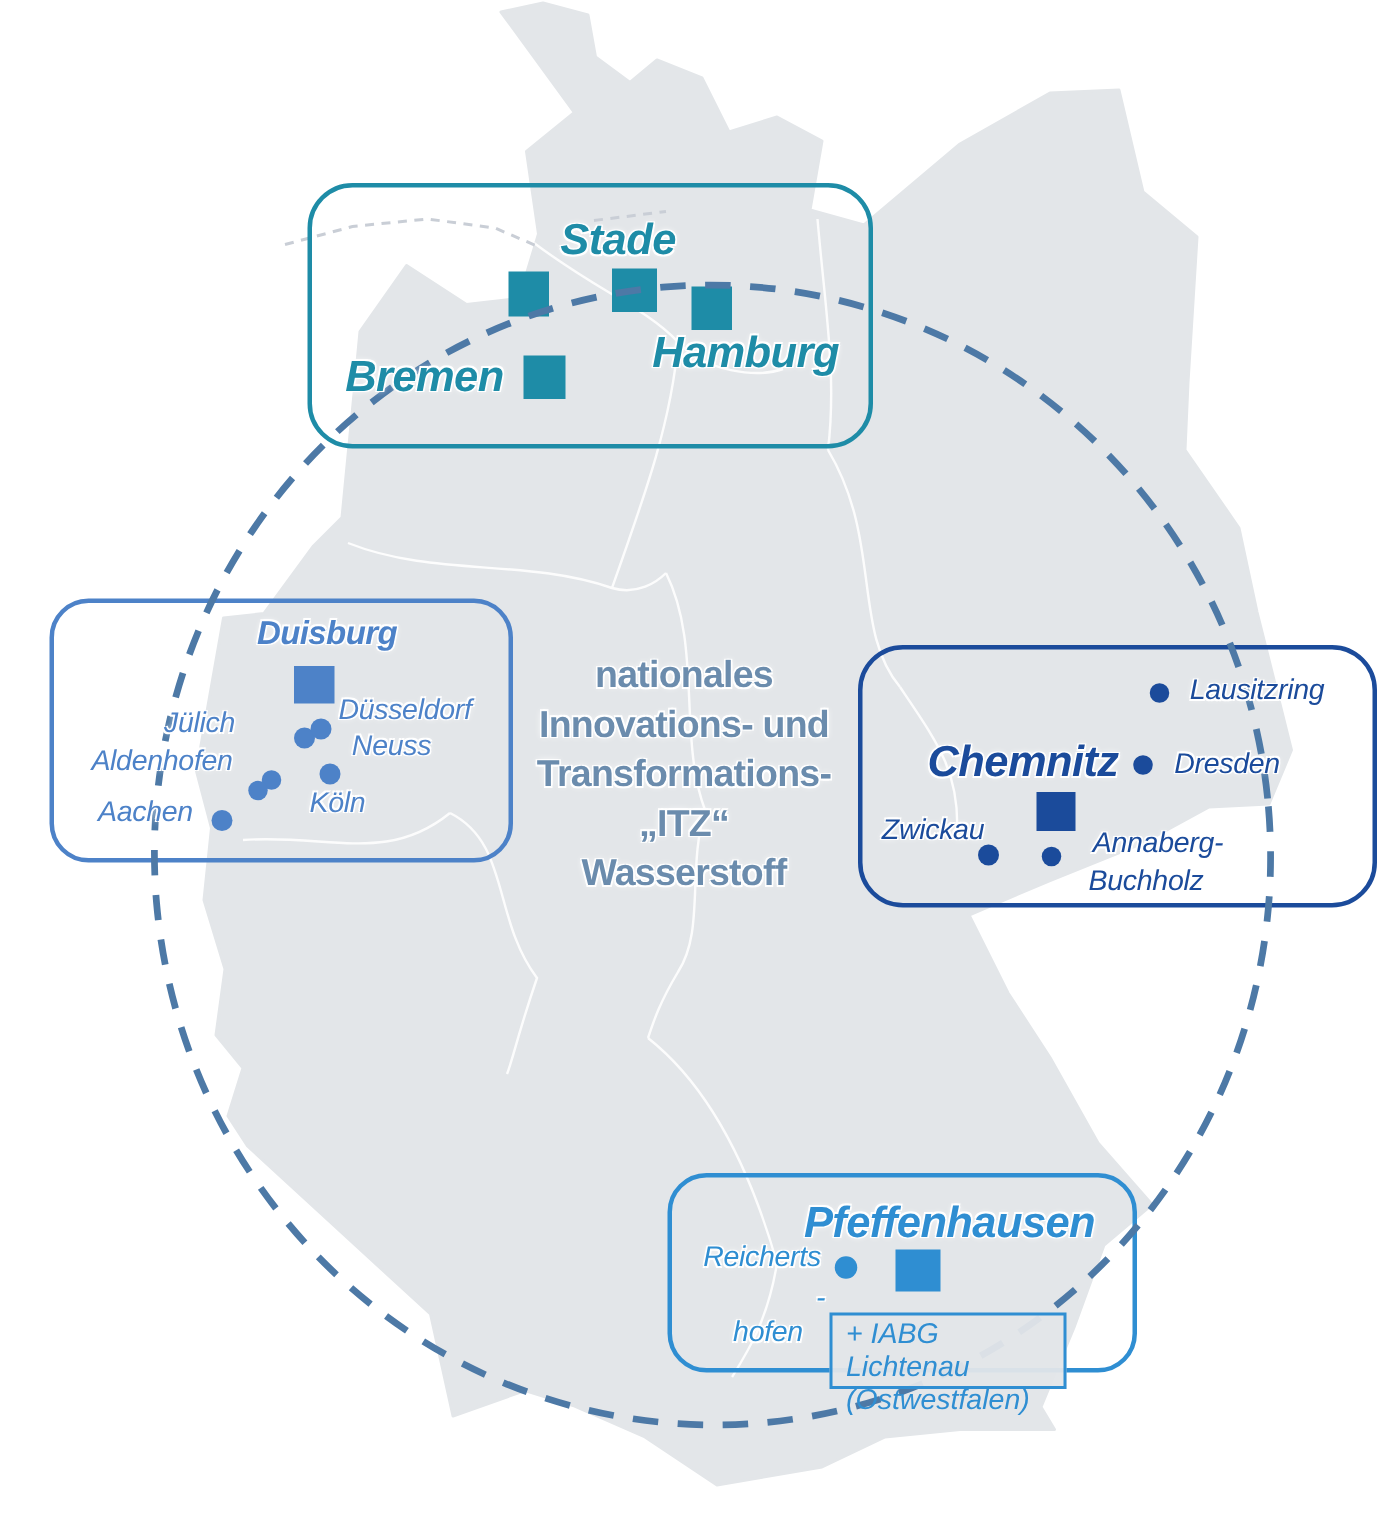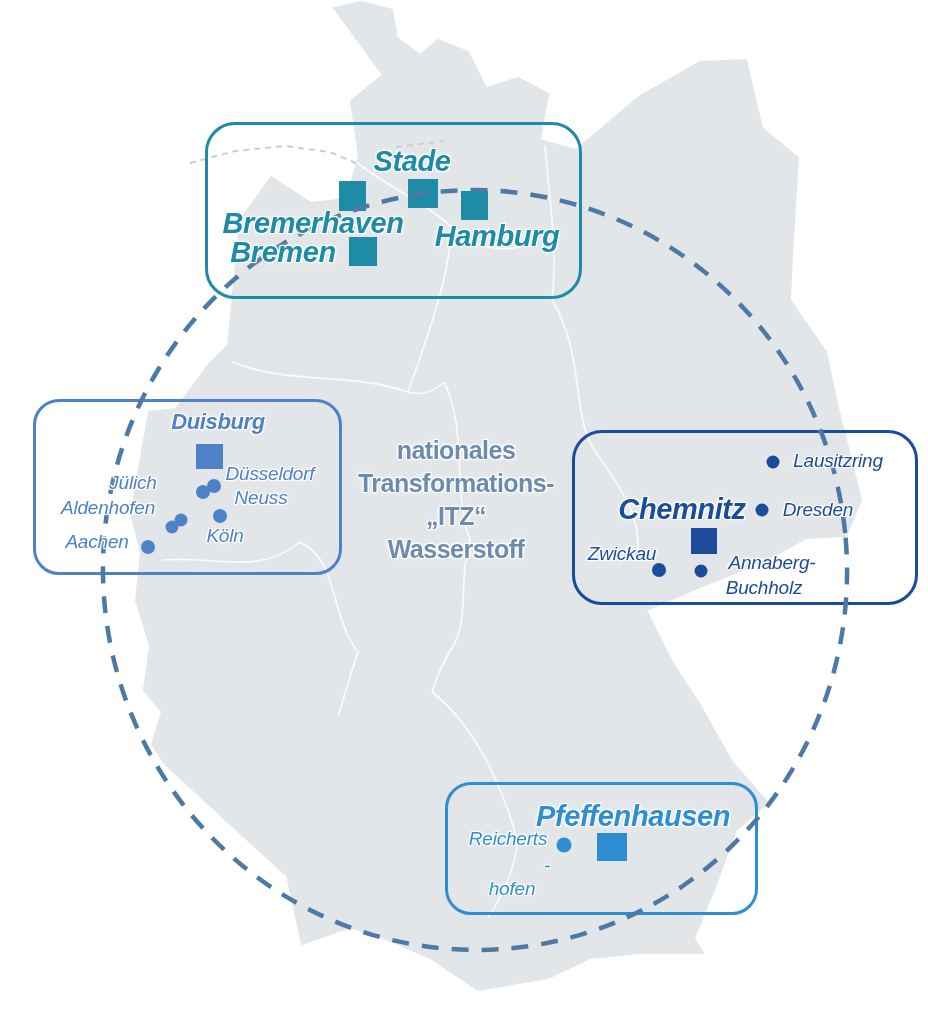--- a/index.html
+++ b/index.html
@@ -94,21 +94,20 @@
   <div class="dot east" style="left:762px;top:510px;width:13px;height:13px;"></div>
   <div class="dot east" style="left:659px;top:570px;width:14px;height:14px;"></div>
   <div class="dot east" style="left:701px;top:571px;width:13px;height:13px;"></div>
   <div class="dot south" style="left:564px;top:845px;width:15px;height:15px;"></div>
 
   <svg class="layer circle-layer" width="928" height="1024" viewBox="0 0 928 1024">
     <ellipse cx="475" cy="570" rx="372" ry="380" transform="rotate(-5 475 570)" style="fill:none;stroke:var(--dash);stroke-width:4.5;stroke-dasharray:17 13"></ellipse>
   </svg>
 
   <div class="lbl big north-t" style="left:412px;top:161px;">Stade</div>
-  <div class="lbl big north-t" style="left:313px;top:223px;">Bremerhaven</div>
   <div class="lbl big north-t" style="left:283px;top:252px;">Bremen</div>
   <div class="lbl big north-t" style="left:497px;top:236px;">Hamburg</div>
 
   <div class="lbl big west-t" style="left:218px;top:422px;font-size:22px;">Duisburg</div>
   <div class="lbl small west-t" style="left:270px;top:474px;">Düsseldorf</div>
   <div class="lbl small west-t" style="left:261px;top:498px;">Neuss</div>
   <div class="lbl small west-t" style="left:133px;top:483px;">Jülich</div>
   <div class="lbl small west-t" style="left:108px;top:508px;">Aldenhofen</div>
   <div class="lbl small west-t" style="left:97px;top:542px;">Aachen</div>
   <div class="lbl small west-t" style="left:225px;top:536px;">Köln</div>
@@ -118,22 +117,28 @@
   <div class="lbl small east-t" style="left:818px;top:510px;text-align:right;">Dresden</div>
   <div class="lbl small east-t" style="left:622px;top:554px;">Zwickau</div>
   <div class="lbl small east-t" style="left:772px;top:563px;">Annaberg-</div>
   <div class="lbl small east-t" style="left:764px;top:588px;text-align:right;">Buchholz</div>
 
   <div class="lbl big south-t" style="left:633px;top:816px;">Pfeffenhausen</div>
   <div class="lbl small south-t" style="left:508px;top:839px;">Reicherts</div>
   <div class="lbl small south-t" style="left:547px;top:866px;">-</div>
   <div class="lbl small south-t" style="left:512px;top:889px;">hofen</div>
 
+  <div class="iabg">
+    <div>+ IABG</div>
+    <div>Lichtenau</div>
+    <div>(Ostwestfalen)</div>
+  </div>
 
   <div class="center-text">
     <div>nationales</div>
+    <div>Innovations- und</div>
     <div>Transformations-</div>
     <div>„ITZ“</div>
     <div>Wasserstoff</div>
   </div>
 
 
 </div>
 
 </body></html>

